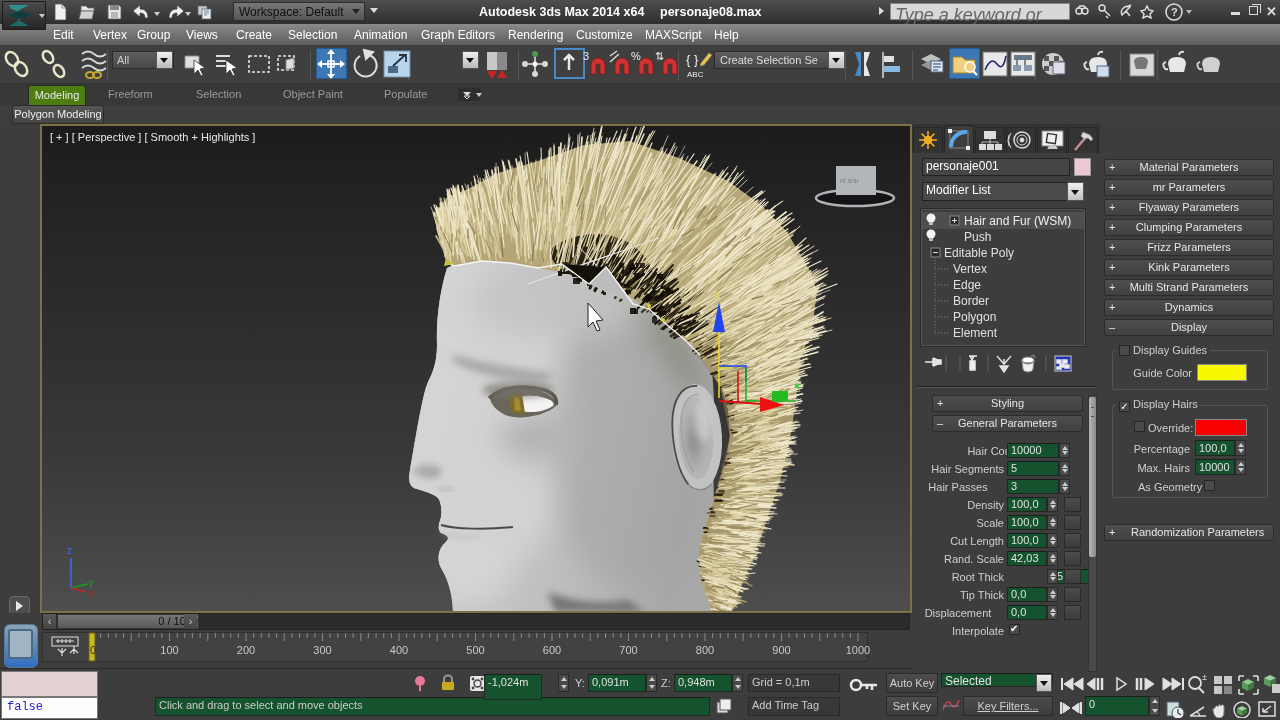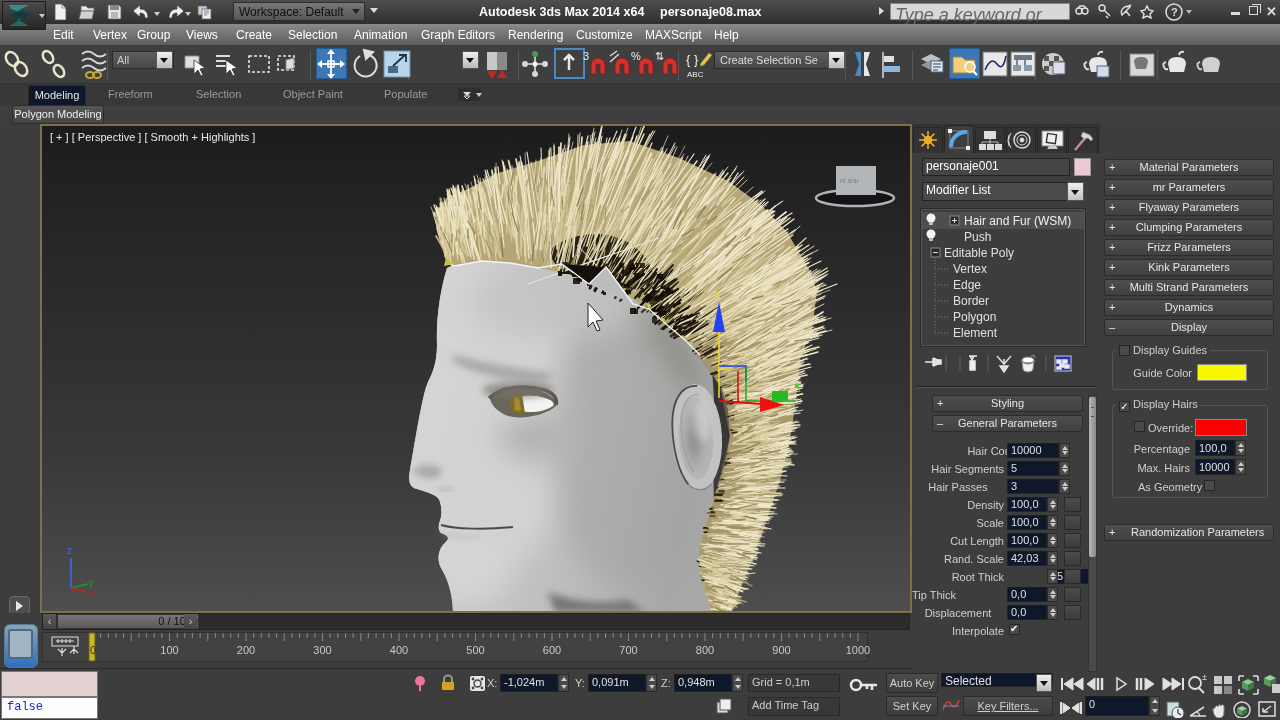--- a/index.html
+++ b/index.html
@@ -7,21 +7,21 @@
 .abs{position:absolute;}
 
 #titlebar{left:0;top:0;width:1280px;height:24px;background:linear-gradient(#4e4e4e,#2f2f2f);}
 #menubar{left:0;top:24px;width:1280px;height:22px;background:linear-gradient(#8a8a8a,#5d5d5d);border-bottom:1px solid #3a3a3a;}
 .menuitem{position:absolute;top:28px;color:#fff;font-size:12px;}
 #toolbar{left:0;top:46px;width:1280px;height:38px;background:#3f3f3f;border-bottom:1px solid #333;}
 #ribbontabs{left:0;top:84px;width:1280px;height:21px;background:#383838;}
 #ribbonrow2{left:0;top:105px;width:1280px;height:19px;background:#3e3e3e;}
 .rtab{position:absolute;top:3px;font-size:11px;color:#9a9a9a;}
 
-.fld{position:absolute;background:#0f172a;border:1px solid #242424;border-top-color:#1d1d1d;color:#e0e0e0;font-size:11px;padding:1px 3px;line-height:12px;white-space:nowrap;overflow:hidden;}
+.fld{position:absolute;background:#14532d;border:1px solid #242424;border-top-color:#1d1d1d;color:#e0e0e0;font-size:11px;padding:1px 3px;line-height:12px;white-space:nowrap;overflow:hidden;}
 .spin{position:absolute;width:11px;background:#4a4a4a;border:1px solid #2a2a2a;}
 .spin:before{content:"";position:absolute;left:2px;top:2px;border-left:3px solid transparent;border-right:3px solid transparent;border-bottom:4px solid #ccc;}
 .spin:after{content:"";position:absolute;left:2px;bottom:2px;border-left:3px solid transparent;border-right:3px solid transparent;border-top:4px solid #ccc;}
 .roll{position:absolute;height:17px;background:linear-gradient(#4e4e4e,#404040);border:1px solid #2c2c2c;border-radius:2px;color:#e6e6e6;text-align:center;font-size:11px;line-height:15px;}
 .roll .pm{position:absolute;left:4px;top:0px;font-size:11px;color:#e6e6e6;}
 .cb{position:absolute;width:11px;height:11px;background:#4a4a4a;border:1px solid #252525;}
 .cb.on:before{content:"\2714";position:absolute;left:0px;top:-2px;color:#fff;font-size:10px;}
 .lbl{position:absolute;color:#cfcfcf;font-size:11px;white-space:nowrap;}
 .btn{position:absolute;background:linear-gradient(#4c4c4c,#3c3c3c);border:1px solid #2a2a2a;color:#d0d0d0;text-align:center;font-size:11px;white-space:nowrap;overflow:hidden;}
 .sep{position:absolute;width:1px;background:#2e2e2e;border-right:1px solid #555;}
@@ -265,21 +265,21 @@
         </g>
 <g transform="translate(156,2)">
           <path d="M6,14 q0,-7 9,-7 q9,0 9,7 l-2,8 h-14 z" fill="#d0d0d0"></path>
           <path d="M4,12 q-4,1 -2,5 q1,3 4,2" fill="none" stroke="#ccc" stroke-width="2"></path>
         </g>
 </svg>
 </div>
 
 <div id="ribbontabs" class="abs"></div>
 <div id="ribbonrow2" class="abs"></div>
-<div class="abs" style="left:28px;top:85px;width:58px;height:20px;background:#0f172a;border:1px solid #2b2b2b;border-bottom:none;border-radius:3px 3px 0 0;color:#e8e8e8;text-align:center;line-height:19px;">Modeling</div>
+<div class="abs" style="left:28px;top:85px;width:58px;height:20px;background:#4d7c0f;border:1px solid #2b2b2b;border-bottom:none;border-radius:3px 3px 0 0;color:#e8e8e8;text-align:center;line-height:19px;">Modeling</div>
 <div class="rtab" style="left:108px;top:88px;">Freeform</div>
 <div class="rtab" style="left:196px;top:88px;">Selection</div>
 <div class="rtab" style="left:283px;top:88px;">Object Paint</div>
 <div class="rtab" style="left:384px;top:88px;">Populate</div>
 <div class="abs" style="left:458px;top:88px;width:22px;height:13px;background:#2e2e2e;border-radius:2px;"></div>
 <svg class="abs" style="left:460px;top:90px" width="26" height="10">
       <polygon points="3,2 11,2 7,6" fill="#ddd"></polygon>
       <polygon points="4,6 10,6 7,9" fill="none" stroke="#ddd" stroke-width="1"></polygon>
       <polygon points="16,3 22,3 19,7" fill="#ccc"></polygon>
     </svg>
@@ -2432,34 +2432,35 @@
         <text x="816.0" y="22" fill="#c8c8c8" font-size="11" text-anchor="middle" font-family="Liberation Sans">1000</text>
         <rect x="47" y="1" width="6" height="28" fill="#c9b723" stroke="#6a5f10" stroke-width="1"></rect>
         <text x="51" y="22" fill="#333" font-size="11" text-anchor="middle" font-family="Liberation Sans">0</text>
       </svg>
 </div>
 
 <div class="abs" style="left:0;top:668px;width:1280px;height:52px;background:#3d3d3d;border-top:1px solid #2a2a2a;"></div>
 <div class="abs" style="left:1px;top:671px;width:97px;height:26px;background:#e2d2d2;border:1px solid #777;"></div>
 <div class="abs" style="left:1px;top:697px;width:97px;height:22px;background:#fdfdfd;border:1px solid #777;color:#2222cc;font-family:'Liberation Mono',monospace;font-size:12px;padding:2px 5px;">false</div>
 <div id="statusbar" class="abs" style="left:0;top:668px;width:1280px;height:52px;">
+<div class="fld" style="left:155px;top:29px;width:555px;height:19px;color:#ccc;">Click and drag to select and move objects</div>
 <svg class="abs" style="left:412px;top:5px" width="75" height="20" viewBox="0 0 75 20">
 <circle cx="8" cy="8" r="5" fill="#e87898"></circle>
         <path d="M8,13 v5" stroke="#e87898" stroke-width="2"></path>
 <rect x="30" y="9" width="12" height="8" fill="#c8a820" rx="1"></rect>
         <path d="M32,9 v-3 a4,3.4 0 0 1 8,0 v3" fill="none" stroke="#999" stroke-width="2"></path>
 <rect x="58" y="3" width="15" height="15" fill="#e8e8e8" rx="2"></rect>
         <circle cx="65.5" cy="10.5" r="3.5" fill="none" stroke="#444" stroke-width="1.4"></circle>
         <circle cx="61" cy="6" r="1.4" fill="#444"></circle>
         <circle cx="70" cy="6" r="1.4" fill="#444"></circle>
         <circle cx="61" cy="15" r="1.4" fill="#444"></circle>
         <circle cx="70" cy="15" r="1.4" fill="#444"></circle>
 </svg>
 <div class="lbl" style="left:487px;top:9px;">X:</div>
-<div class="fld" style="left:500px;top:6px;width:58px;height:18px;">-1,024m</div>
+<div class="fld" style="left:484px;top:6px;width:58px;height:26px;">-1,024m</div>
 <div class="spin" style="left:558px;top:6px;height:18px;"></div>
 <div class="lbl" style="left:575px;top:9px;">Y:</div>
 <div class="fld" style="left:588px;top:6px;width:58px;height:18px;">0,091m</div>
 <div class="spin" style="left:646px;top:6px;height:18px;"></div>
 <div class="lbl" style="left:661px;top:9px;">Z:</div>
 <div class="fld" style="left:674px;top:6px;width:58px;height:18px;">0,948m</div>
 <div class="spin" style="left:732px;top:6px;height:18px;"></div>
 <div class="fld" style="left:748px;top:6px;width:92px;height:18px;background:#383838;border-color:#2a2a2a;color:#ccc;">Grid = 0,1m</div>
 <div class="fld" style="left:748px;top:29px;width:92px;height:19px;background:#383838;border-color:#2a2a2a;color:#ccc;">Add Time Tag</div>
 <svg class="abs" style="left:714px;top:29px" width="20" height="19" viewBox="0 0 20 19">
@@ -2700,21 +2701,21 @@
 <div class="spin" style="left:135px;top:409px;height:15px;"></div>
 <div class="btn" style="left:152px;top:409px;width:17px;height:15px;"></div>
 <div class="lbl" style="left:0px;top:429px;width:92px;text-align:right;">Rand. Scale</div>
 <div class="fld" style="left:95px;top:427px;width:40px;height:15px;line-height:11px;">42,03</div>
 <div class="spin" style="left:135px;top:427px;height:15px;"></div>
 <div class="btn" style="left:152px;top:427px;width:17px;height:15px;"></div>
 <div class="lbl" style="left:0px;top:447px;width:92px;text-align:right;">Root Thick</div>
 <div class="fld" style="left:95px;top:445px;width:48px;height:15px;line-height:11px;margin-left:40px;">15,0</div>
 <div class="spin" style="left:135px;top:445px;height:15px;"></div>
 <div class="btn" style="left:152px;top:445px;width:17px;height:15px;"></div>
-<div class="lbl" style="left:0px;top:465px;width:92px;text-align:left;">Tip Thick</div>
+<div class="lbl" style="left:0px;top:465px;width:92px;text-align:right;">Tip Thick</div>
 <div class="fld" style="left:95px;top:463px;width:40px;height:15px;line-height:11px;">0,0</div>
 <div class="spin" style="left:135px;top:463px;height:15px;"></div>
 <div class="btn" style="left:152px;top:463px;width:17px;height:15px;"></div>
 <div class="lbl" style="left:0px;top:483px;width:92px;text-align:center;">Displacement</div>
 <div class="fld" style="left:95px;top:481px;width:40px;height:15px;line-height:11px;">0,0</div>
 <div class="spin" style="left:135px;top:481px;height:15px;"></div>
 <div class="btn" style="left:152px;top:481px;width:17px;height:15px;"></div>
 <div class="lbl" style="left:0px;top:501px;width:92px;text-align:right;">Interpolate</div>
 <div class="cb on" style="left:97px;top:500px;"></div>
 <div class="abs" style="left:176px;top:271px;width:9px;height:277px;background:#4a4a4a;border:1px solid #333;"></div>

